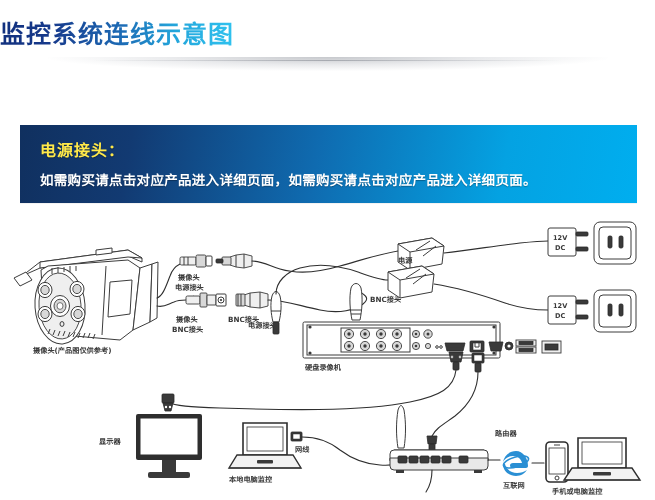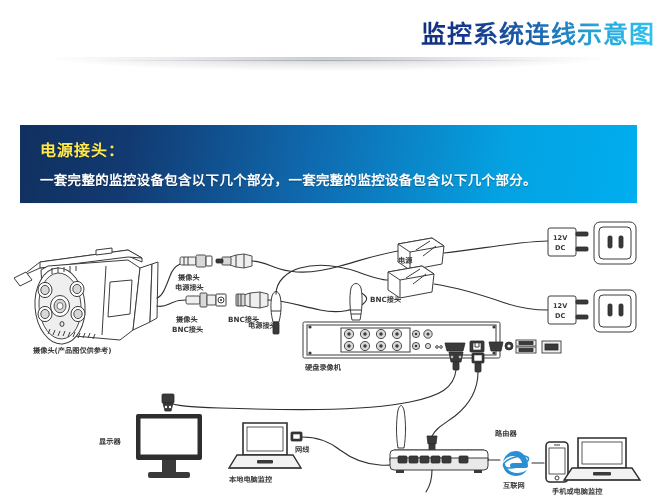--- a/index.html
+++ b/index.html
@@ -7,21 +7,21 @@
   body{
     width:655px;height:500px;
     background:#ffffff;
     font-family:"Liberation Sans","DejaVu Sans",sans-serif;
     overflow:hidden;position:relative;
   }
   #page{position:relative;width:655px;height:500px;background:#fff;}
 
   
   .title-wrap{
-    position:absolute;left:0;top:14px;width:655px;text-align:right;
+    position:absolute;left:0;top:14px;width:655px;text-align:left;
   }
   .title{
     display:inline-block;
     font-size:25px;font-weight:bold;letter-spacing:1px;
     background:linear-gradient(90deg,#11307e 0%,#173a8c 22%,#1d6bb5 52%,#23a4da 74%,#2fc2ef 100%);
     -webkit-background-clip:text;background-clip:text;
     color:transparent;-webkit-text-fill-color:transparent;
     font-family:"DejaVu Sans","Liberation Sans",sans-serif;
   }
   .title-shadow{
@@ -73,21 +73,21 @@
 
 <div id="page">
 
   <div class="title-wrap">
     <span class="title">监控系统连线示意图</span>
   </div>
   <div class="title-shadow"></div>
 
   <div class="banner">
     <div class="banner-title">电源接头：</div>
-    <div class="banner-text">一套完整的监控设备包含以下几个部分，一套完整的监控设备包含以下几个部分。</div>
+    <div class="banner-text">如需购买请点击对应产品进入详细页面，如需购买请点击对应产品进入详细页面。</div>
   </div>
 
   <div class="diagram">
   <svg width="655" height="290" viewBox="0 0 655 290" xmlns="http://www.w3.org/2000/svg">
 
     <g>
 
       <path class="body-f" d="M22,66 L40,52 L128,40 L142,48 L142,52 L128,46 L40,58 Z"></path>
       <path class="body-f" d="M40,52 L128,40 L142,48 L128,47 L40,58 Z"></path>
 

